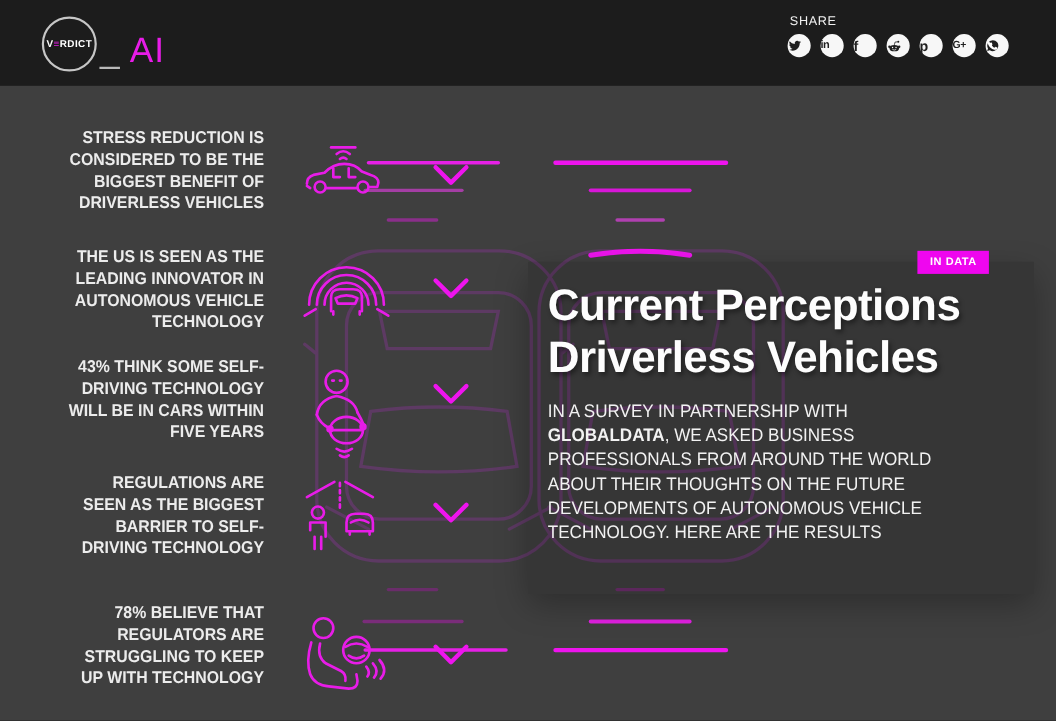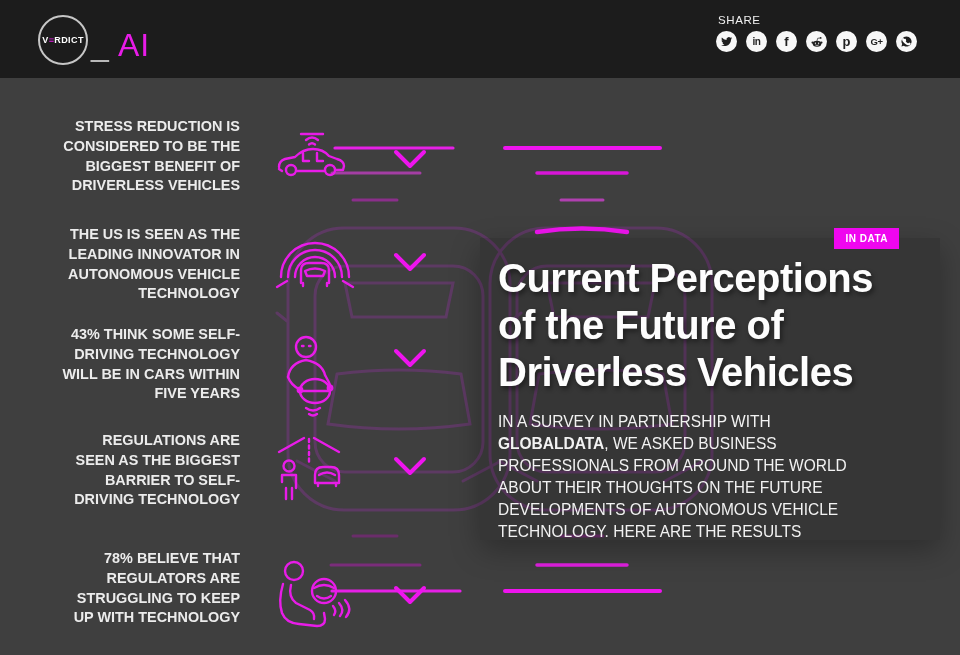--- a/index.html
+++ b/index.html
@@ -12,21 +12,21 @@
                display:flex;align-items:center;justify-content:center;
                font-size:9px;font-weight:bold;color:#fff;letter-spacing:.4px;}
   .logo-e{color:#e81ce8;font-weight:bold;}
   .logo-suffix{margin-left:3px;margin-top:10px;font-size:32px;letter-spacing:1px;}
   .logo-underscore{color:#b9b9b9;}
   .logo-ai{color:#e81ce8;}
   .share{position:absolute;right:43px;top:14px;}
   .share-label{font-size:11.5px;color:#f0f0f0;letter-spacing:.6px;margin:0 0 5px 2px;}
   .share-icons{display:flex;gap:9px;}
   .sicon{width:21px;height:21px;border-radius:50%;background:#f7f7f7;color:#1f1f1f;
-         display:flex;align-items:center;justify-content:center;cursor:pointer;
+         display:flex;align-items:center;justify-content:flex-start;cursor:pointer;
          font-weight:bold;font-size:11px;line-height:1;}
   .sicon svg{display:block;}
   .glyph-f{font-size:13px;}
   .glyph-in{font-size:10px;letter-spacing:-.5px;}
   .glyph-p{font-size:13px;}
   .glyph-gp{font-size:9.5px;letter-spacing:-.5px;}
   
   .side-item{position:absolute;left:28px;width:212px;text-align:right;color:#ececec;
              font-weight:bold;font-size:15.5px;line-height:19.8px;letter-spacing:0;
              transform:scaleX(.93);transform-origin:100% 0;cursor:pointer;}
@@ -236,19 +236,18 @@
       <path d="M68,521 Q72,526 69,530"></path>
       <path d="M74,518 Q80,525 75,531"></path>
       <path d="M80,515 Q88,524 81,532"></path>
     </g>
   </svg>
 
   <section class="card">
     <div class="badge">IN DATA</div>
     <h1 class="title">
       <div>Current Perceptions</div>
-      <div>of the Future of</div>
       <div>Driverless Vehicles</div>
     </h1>
     <p class="intro"><span>IN A SURVEY IN PARTNERSHIP WITH </span><strong>GLOBALDATA</strong><span>, WE ASKED BUSINESS PROFESSIONALS FROM AROUND THE WORLD ABOUT THEIR THOUGHTS ON THE FUTURE DEVELOPMENTS OF AUTONOMOUS VEHICLE TECHNOLOGY. HERE ARE THE RESULTS</span></p>
   </section>
 
 </div>
 
 </body></html>

